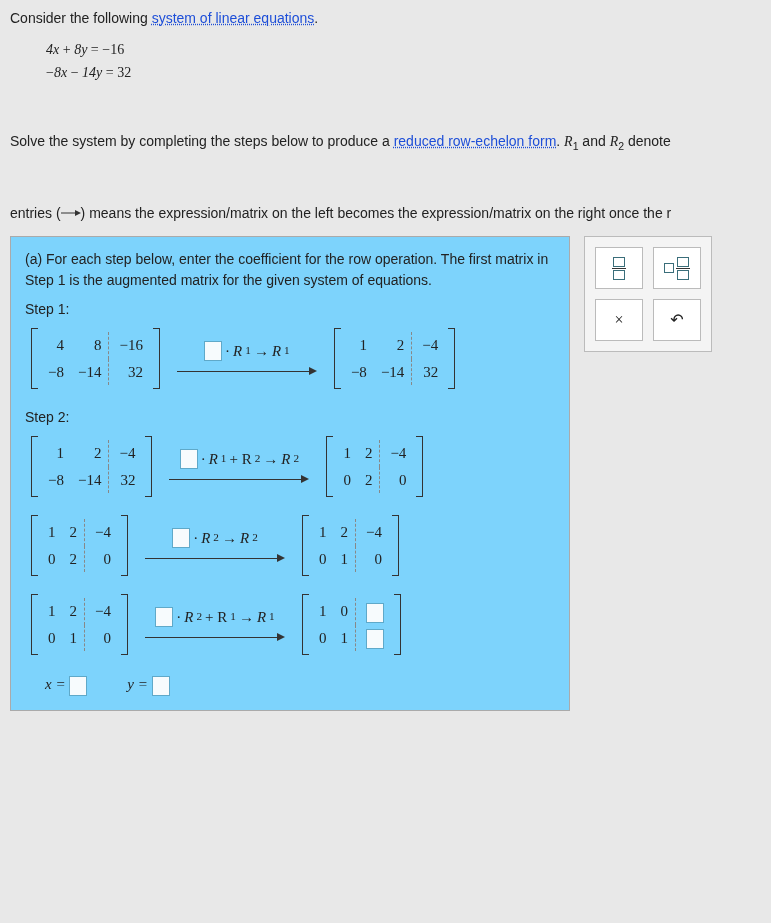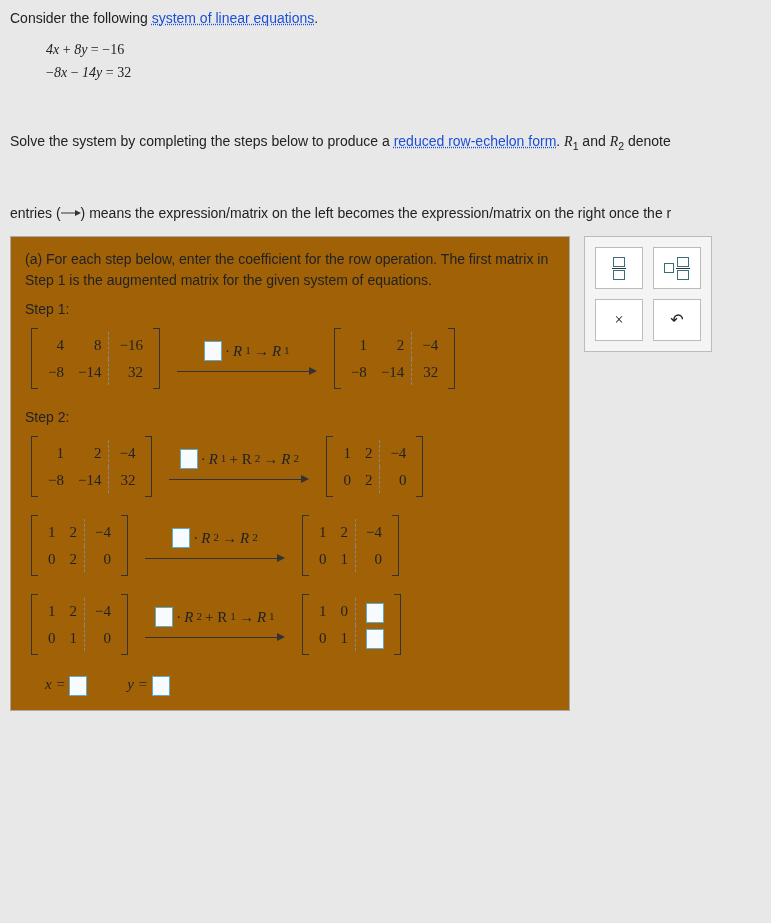--- a/index.html
+++ b/index.html
@@ -18,21 +18,21 @@
   .link { color: #1d4ed8; text-decoration: underline dotted; }
   .equations { margin: 8px 0 12px 36px; font-family: 'Times New Roman', serif; font-size: 14px; }
   .eq-line { margin: 2px 0; }
   .desc { margin-bottom: 12px; margin-top: 48px; }
   .math-i { font-style: italic; font-family: 'Times New Roman', serif; }
   sub { font-size: 0.75em; }
 
   .work-row { display: flex; gap: 14px; align-items: flex-start; }
   .panel {
     border: 1px solid #aaa;
-    background: #a16207;
+    background: #7dd3fc;
     padding: 12px 14px 14px 14px;
     width: 560px;
   }
   .panel-title { margin-bottom: 6px; }
   .step-label { margin: 8px 0 6px 0; }
 
   .step-row {
     display: flex;
     align-items: center;
     gap: 12px;

